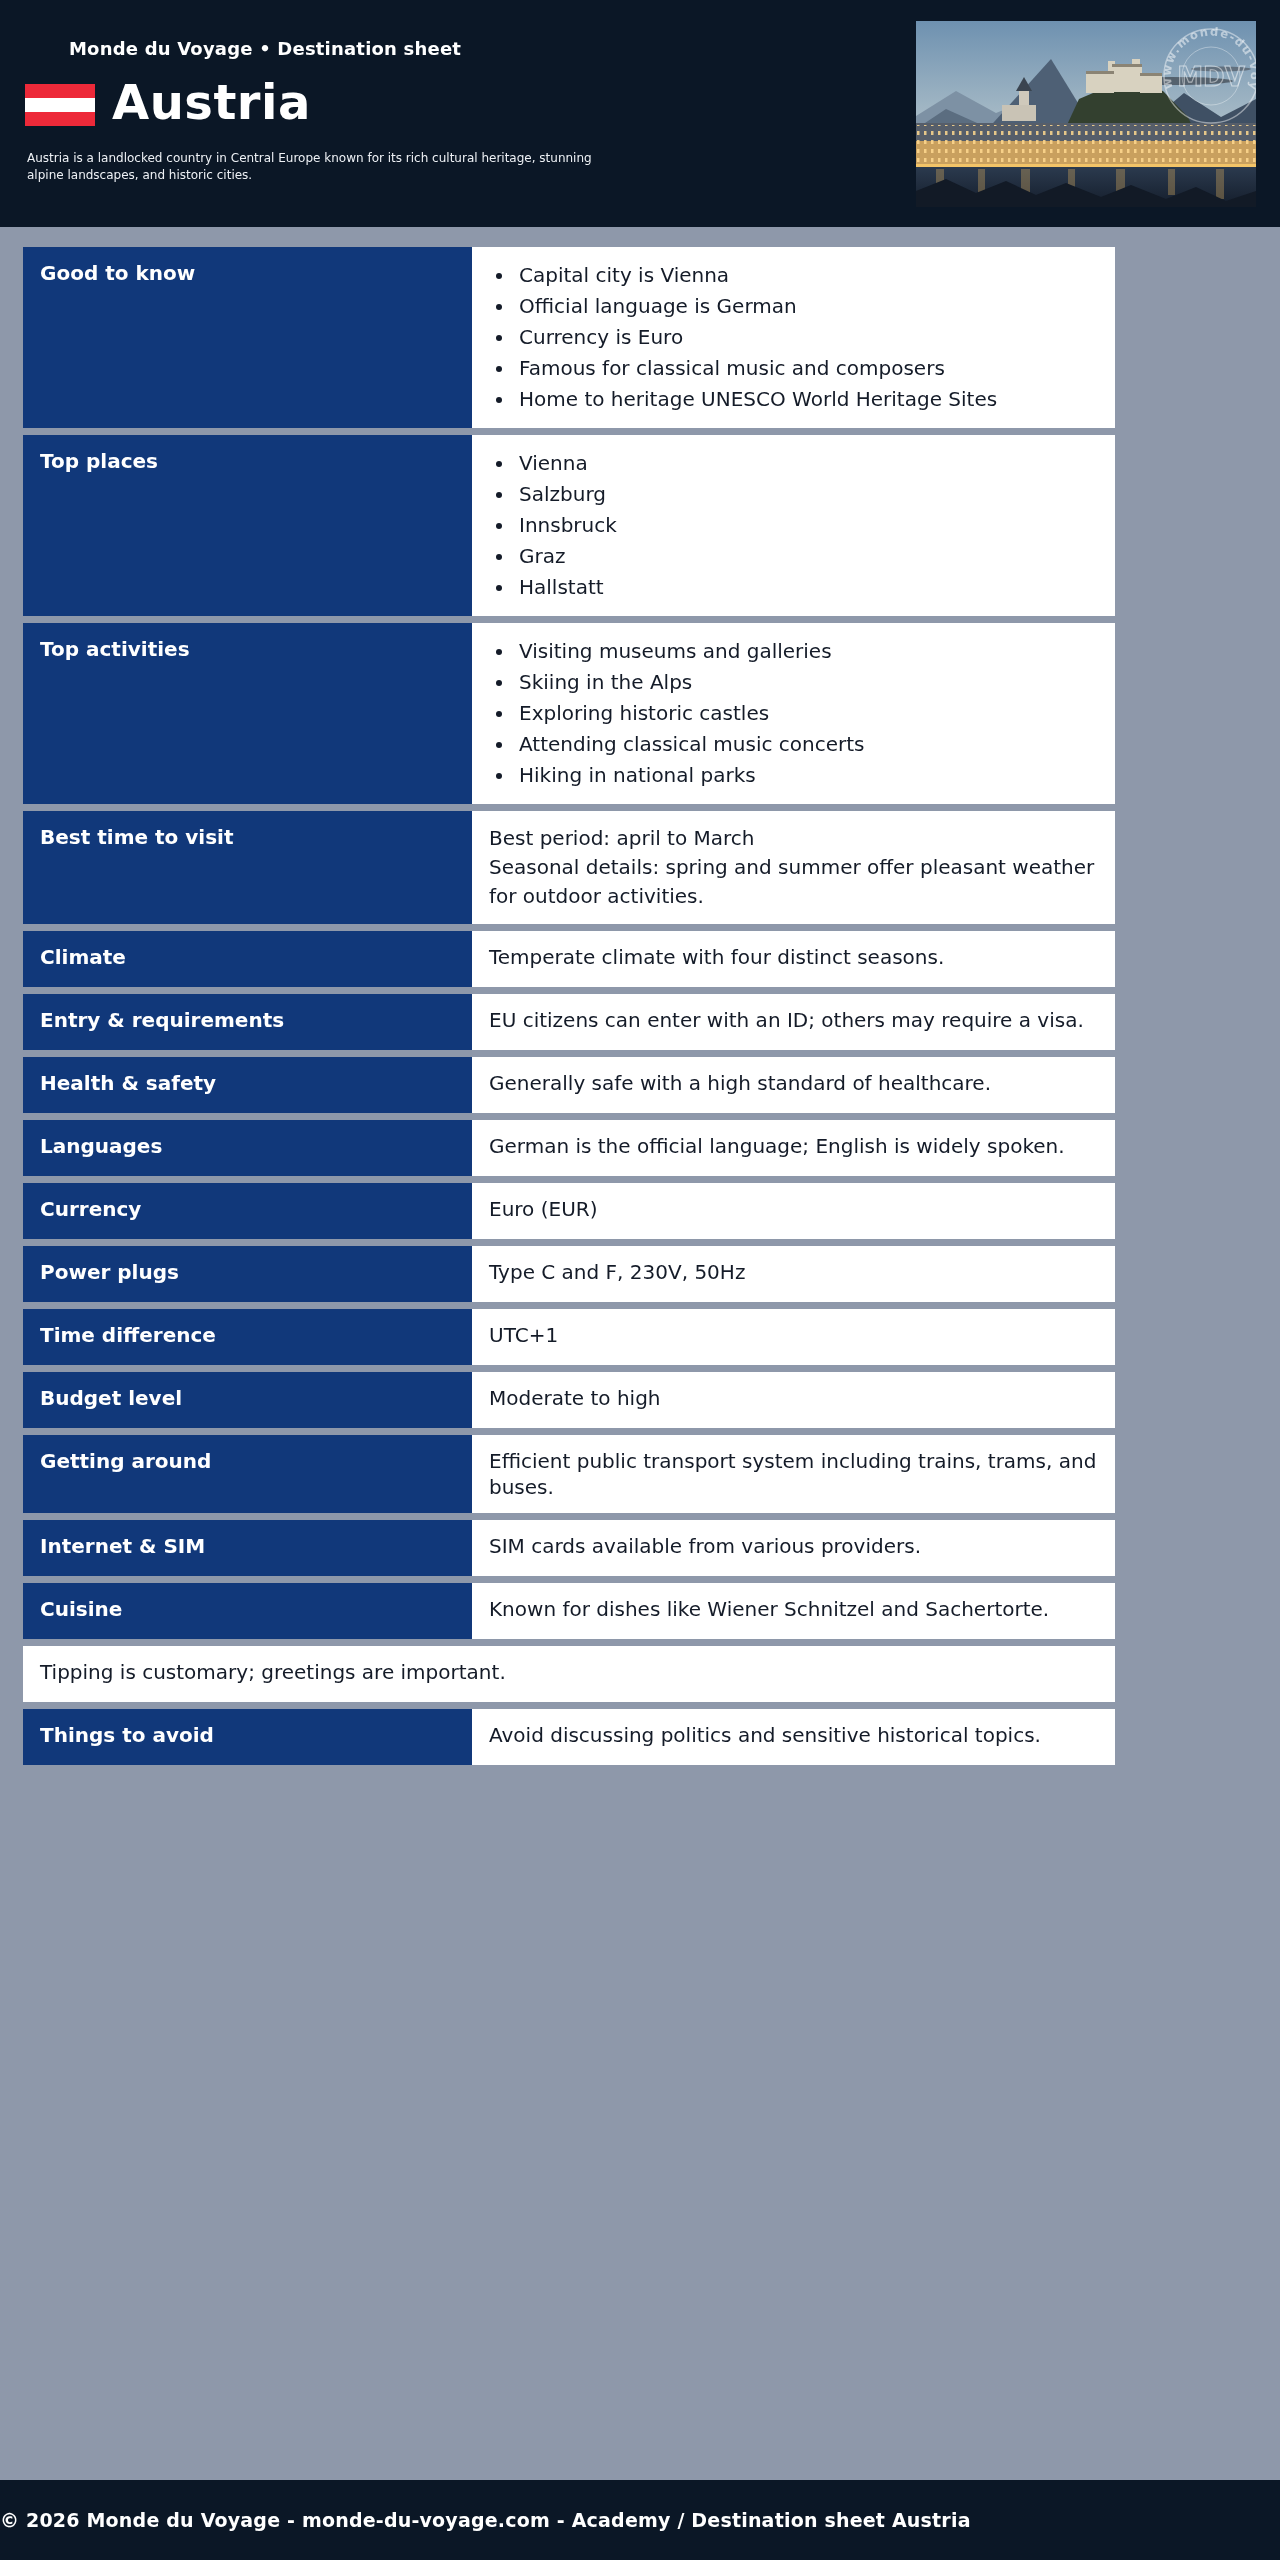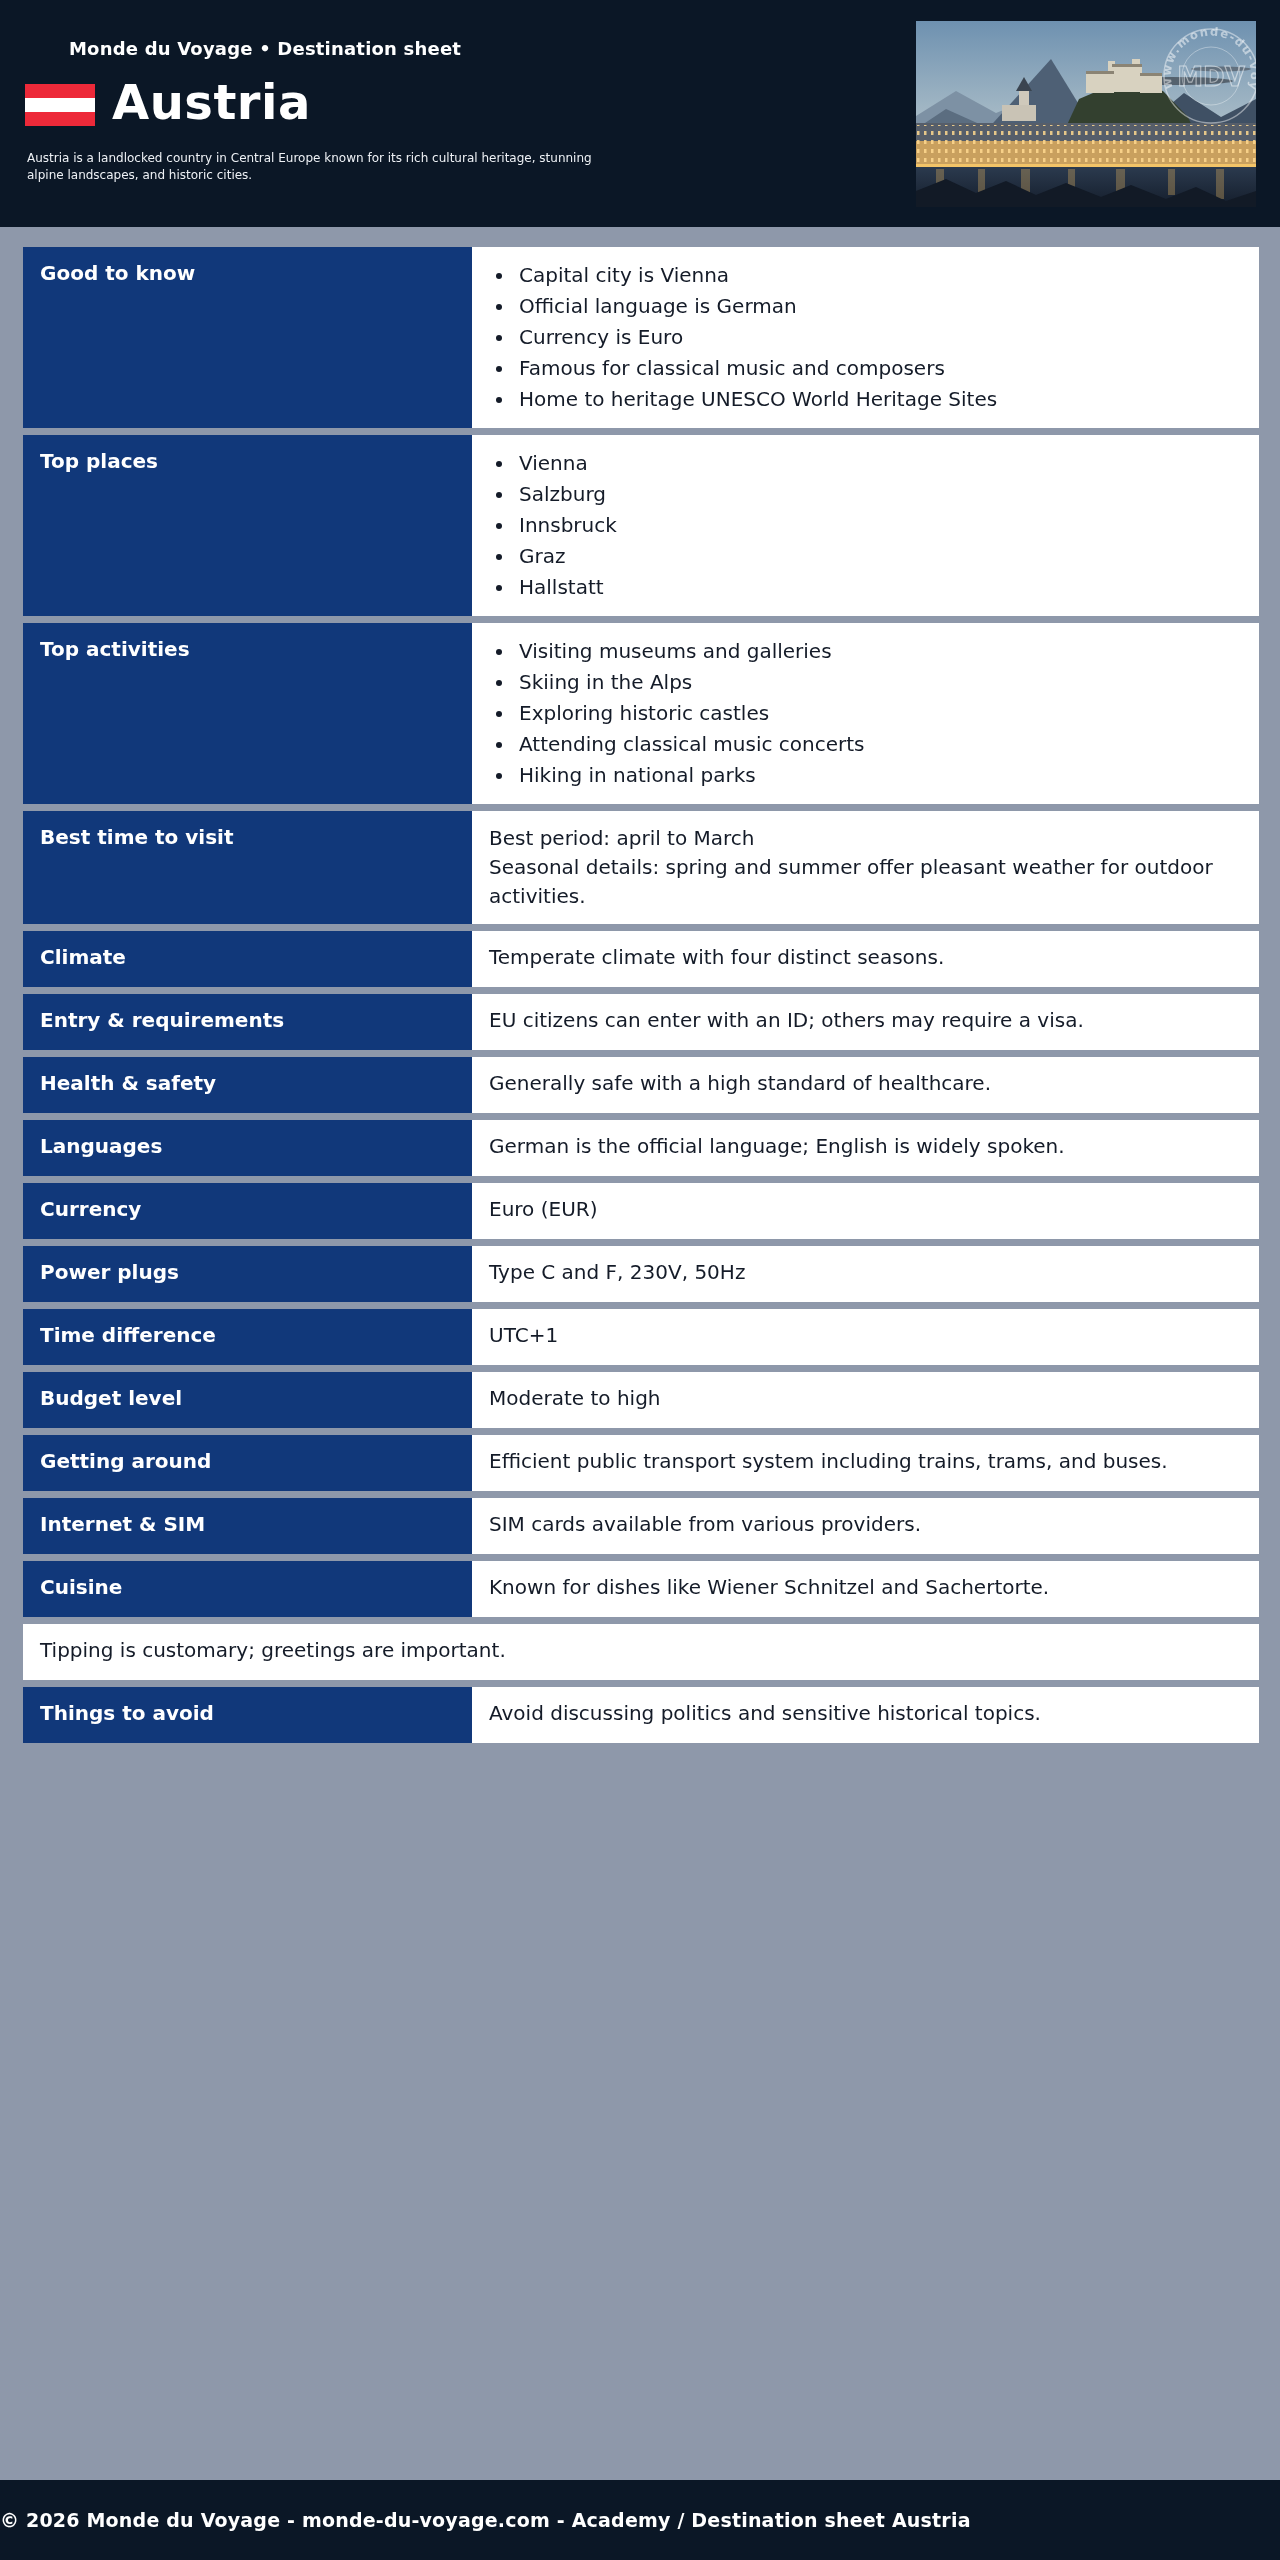--- a/index.html
+++ b/index.html
@@ -51,21 +51,21 @@
     position:absolute;top:21px;right:24px;
     width:340px;height:186px;display:block;
   }
   
   .main{
     flex:1 1 auto;
     background:var(--page-bg);
   }
   .info-table{
     margin:20px 25px 0 23px;
-    width:1236px;
+    width:1092px;
     display:flex;flex-direction:column;gap:7px;
   }
   .row{display:flex;min-height:56px;}
   .cell{padding:13px 17px;}
   .cell.label{
     flex:0 0 449px;width:449px;
     background:var(--label-bg);
     color:#ffffff;font-weight:bold;font-size:20px;line-height:1.3;
   }
   .cell.value{

